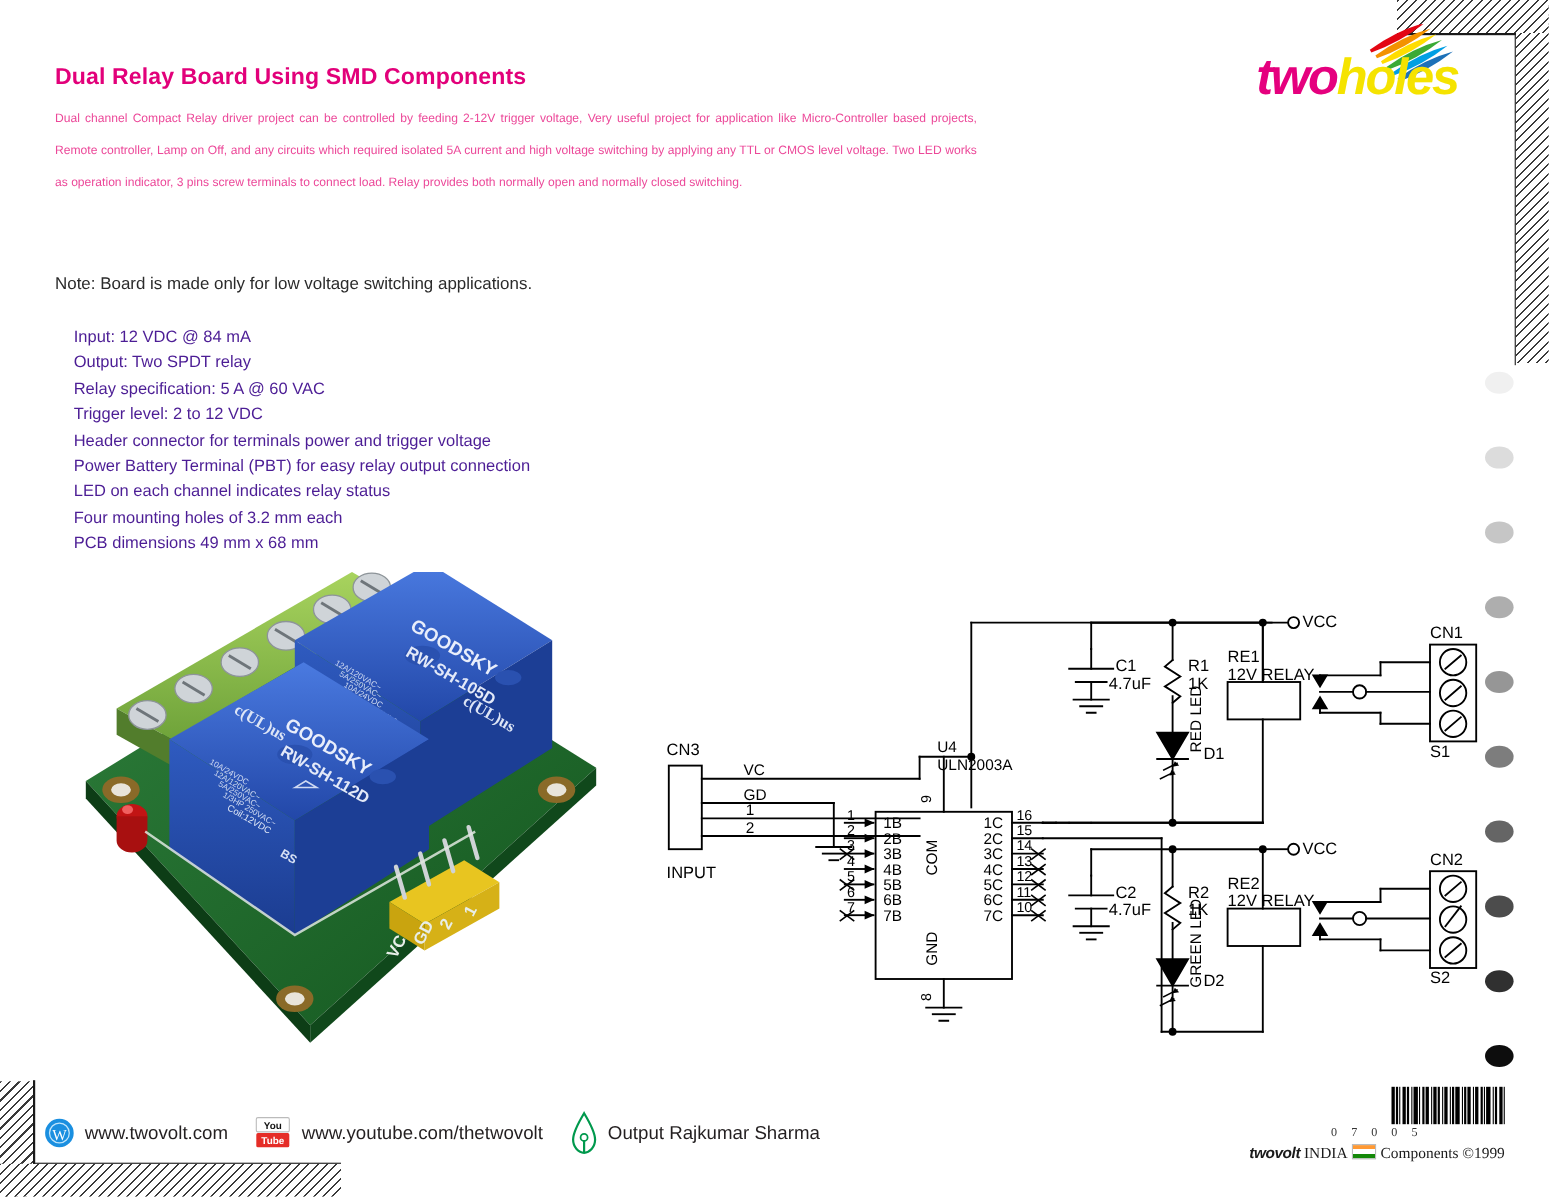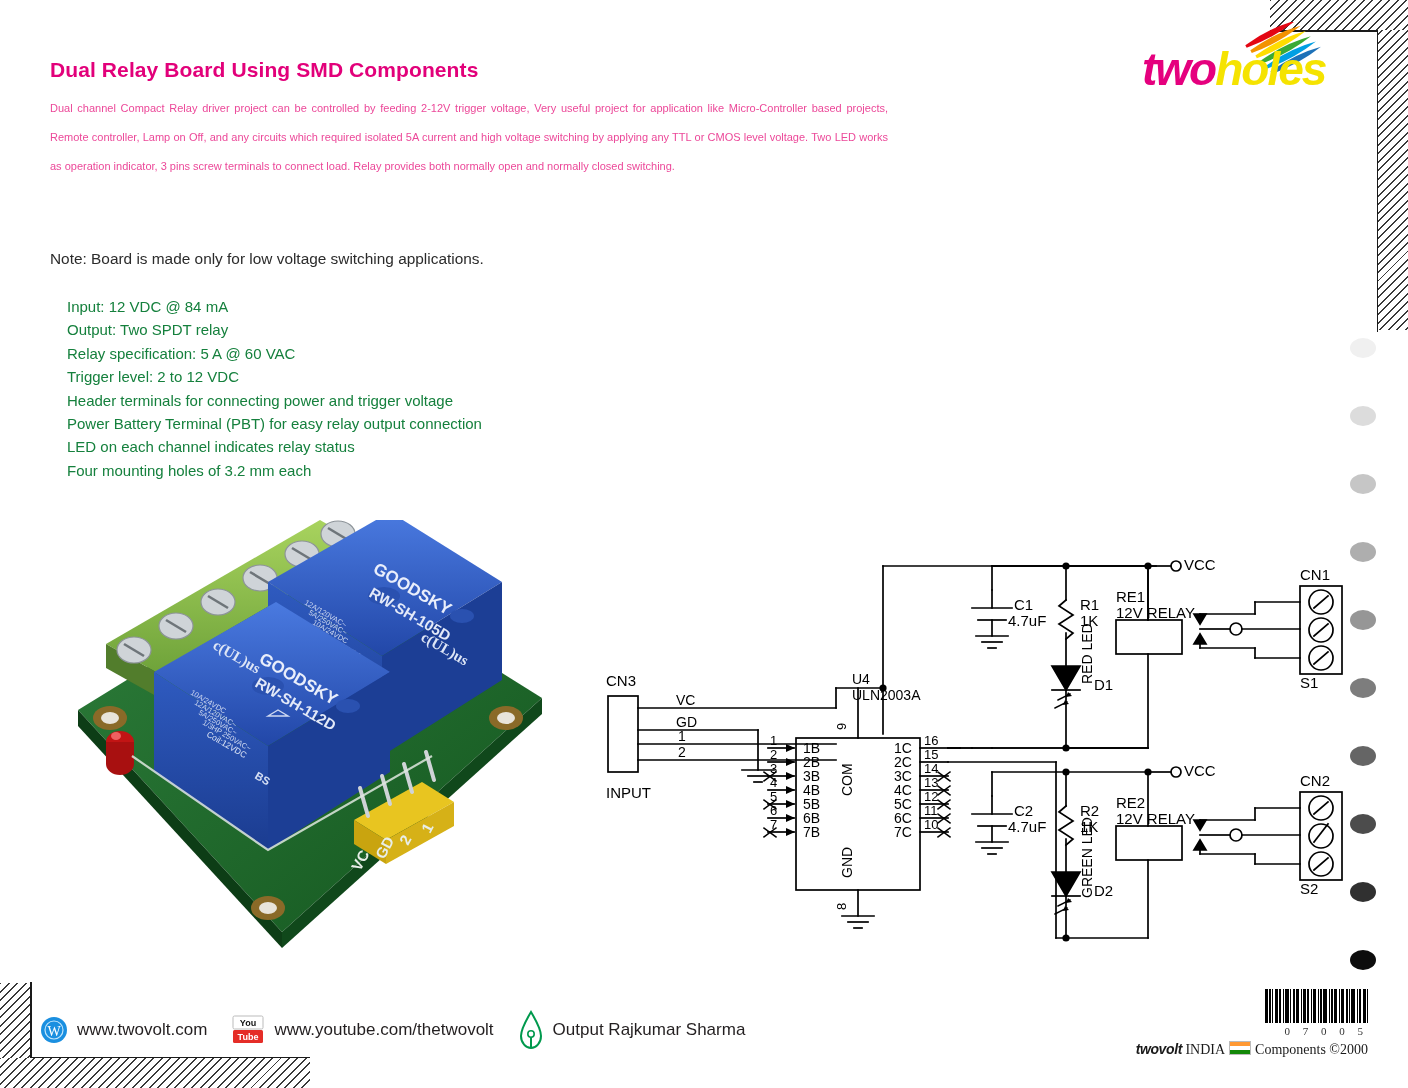--- a/index.html
+++ b/index.html
@@ -21,21 +21,21 @@
   .frameline{position:absolute;background:#1a1a1a;}
 
   
   .title{position:absolute;left:50px;top:58px;font-size:21px;font-weight:bold;
     color:#E2007A;letter-spacing:.1px;white-space:nowrap;}
   .intro{position:absolute;left:50px;top:94px;width:838px;font-size:11px;
     line-height:29px;text-align:justify;color:#ec4899;}
   .note{position:absolute;left:50px;top:250px;font-size:15.4px;color:#2b2b2b;}
 
   
-  .specs{position:absolute;left:67px;top:295px;font-size:15px;line-height:23.4px;color:#15803d;}
+  .specs{position:absolute;left:67px;top:295px;font-size:15px;line-height:23.4px;color:#4c1d95;}
   .specs div{white-space:nowrap;}
 
   
   .logo{position:absolute;right:34px;top:22px;width:232px;height:72px;}
   .logo-txt{position:absolute;left:0;bottom:2px;font-size:46px;font-weight:bold;
     font-style:italic;letter-spacing:-2px;line-height:1;}
   .lg-two{color:#E5007E;}
   .lg-volt{color:#F5E300;}
 
   
@@ -48,21 +48,21 @@
   
   .schem{position:absolute;left:600px;top:548px;width:760px;height:410px;}
 
   
   .footer{position:absolute;left:40px;bottom:38px;height:40px;display:flex;align-items:center;gap:0;}
   .f-link{font-size:17px;color:#231f20;margin-right:24px;text-align:center;}
   .f-ico{margin-right:9px;display:inline-block;vertical-align:middle;}
   .copy{position:absolute;right:40px;bottom:30px;text-align:right;}
   .barcode{height:36px;display:flex;align-items:flex-end;justify-content:flex-end;gap:1.4px;margin-bottom:2px;}
   .bar{background:#000;width:2px;}
-  .bcnum{font-size:11px;letter-spacing:5px;color:#333;text-align:right;margin-bottom:4px;
+  .bcnum{font-size:11px;letter-spacing:5px;color:#333;text-align:center;margin-bottom:4px;
     font-family:"Liberation Serif",serif;}
   .cline{font-size:14px;font-family:"Liberation Serif",serif;color:#1a1a1a;white-space:nowrap;}
   .cline b{font-family:"Liberation Sans",sans-serif;font-style:italic;letter-spacing:-.4px;}
   .flag{display:inline-block;width:20px;height:12px;vertical-align:-1px;margin:0 4px;
     background:linear-gradient(#FF9933 0 33.3%,#ffffff 33.3% 66.6%,#138808 66.6% 100%);
     border:.5px solid #bbb;}
   svg{display:block;}
 </style>
 </head>
 <body>
@@ -95,24 +95,25 @@
   <div class="logo-txt">
     <span class="lg-two">two</span><span class="lg-volt">holes</span>
   </div>
 </div>
 
 <div class="specs">
   <div>Input: 12 VDC @ 84 mA</div>
   <div>Output: Two SPDT relay</div>
   <div>Relay specification: 5 A @ 60 VAC</div>
   <div>Trigger level: 2 to 12 VDC</div>
-  <div>Header terminals for connecting power and trigger voltage</div>
+  <div>Header connector for terminals power and trigger voltage</div>
   <div>Power Battery Terminal (PBT) for easy relay output connection</div>
   <div>LED on each channel indicates relay status</div>
   <div>Four mounting holes of 3.2 mm each</div>
+  <div>PCB dimensions 49 mm x 68 mm</div>
 </div>
 
 <div class="dots">
   <div class="dot" style="background:#f0f0f0;"></div>
   <div class="dot" style="background:#dcdcdc;"></div>
   <div class="dot" style="background:#c6c6c6;"></div>
   <div class="dot" style="background:#aeaeae;"></div>
   <div class="dot" style="background:#969696;"></div>
   <div class="dot" style="background:#7d7d7d;"></div>
   <div class="dot" style="background:#656565;"></div>
@@ -599,15 +600,15 @@
       <i class="bar" style="height:34px;width:4px"></i>
     <i class="bar" style="height:34px;width:1px"></i>
       <i class="bar" style="height:34px;width:2px"></i>
     <i class="bar" style="height:34px;width:3px"></i>
       <i class="bar" style="height:34px;width:1px"></i>
   </div>
   <div class="bcnum">0 7 0 0 5</div>
   <div class="cline">
     <b>twovolt</b>
     <span>INDIA</span><span class="flag"></span><span>Components</span>
-    <span>©</span><span>2000</span>
+    <span>©</span><span>1999</span>
   </div>
 </div>
 
 </body></html>

